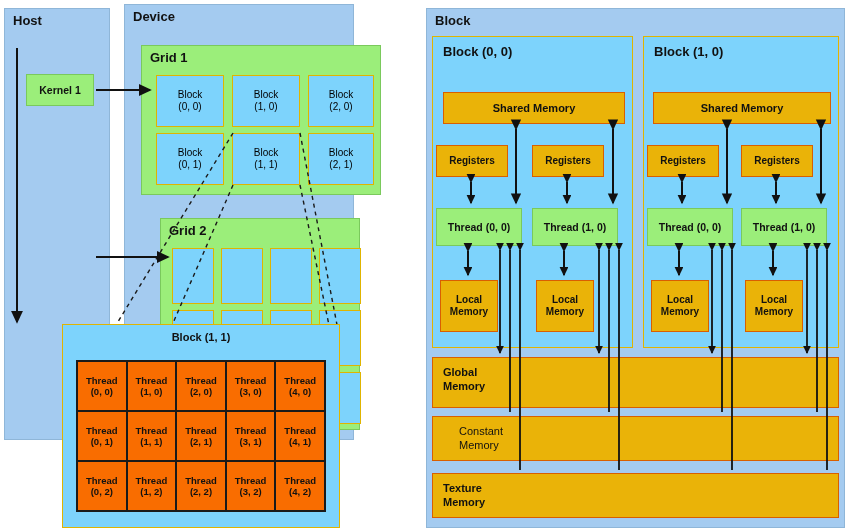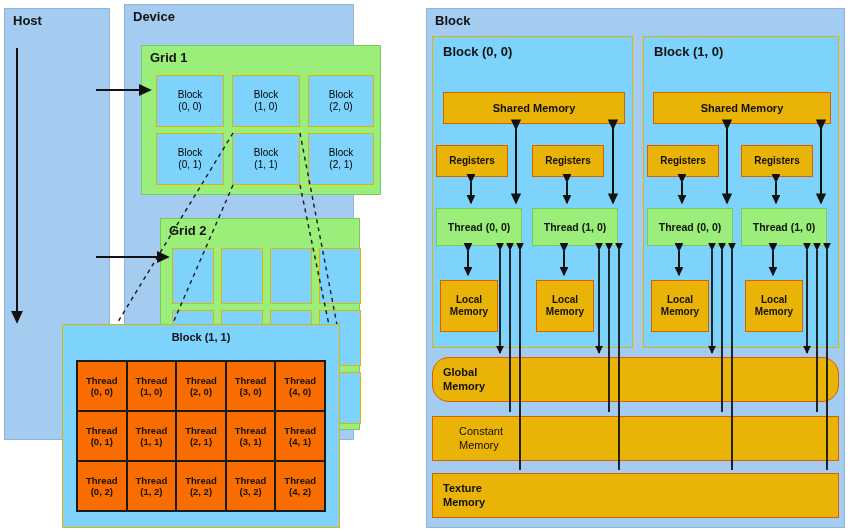--- a/index.html
+++ b/index.html
@@ -24,20 +24,23 @@
 <div id="canvas">
 
   <div class="box blue" style="left:4px;top:8px;width:106px;height:432px;">
     <span class="tlbl">Host</span>
   </div>
 
   <div class="box blue" style="left:124px;top:4px;width:230px;height:436px;">
     <span class="tlbl">Device</span>
   </div>
 
+  <div class="box green ctr" style="left:26px;top:74px;width:68px;height:32px;font-size:10.5px;font-weight:bold;color:#111;">
+    <span>Kernel 1</span>
+  </div>
 
   <div class="box green" style="left:141px;top:45px;width:240px;height:150px;">
     <span class="tlbl">Grid 1</span>
   </div>
 
   <div class="box yellow ctr" style="left:156px;top:75px;width:68px;height:52px;font-size:10px;">
     <span><span>Block</span><br><span>(0, 0)</span></span>
   </div>
   <div class="box yellow ctr" style="left:232px;top:75px;width:68px;height:52px;font-size:10px;">
     <span><span>Block</span><br><span>(1, 0)</span></span>
@@ -204,21 +207,21 @@
   </div>
   <div class="box orange ctr" style="left:651px;top:280px;width:58px;height:52px;font-size:10px;font-weight:bold;color:#111;white-space:pre-line;">
     <span>Local
 Memory</span>
   </div>
   <div class="box orange ctr" style="left:745px;top:280px;width:58px;height:52px;font-size:10px;font-weight:bold;color:#111;white-space:pre-line;">
     <span>Local
 Memory</span>
   </div>
 
-  <div class="box orange" style="left:432px;top:357px;width:407px;height:45px;border-radius:17px;">
+  <div class="box orange" style="left:432px;top:357px;width:407px;height:51px;">
     <div style="position:absolute;left:10px;top:8px;font-size:11px;font-weight:bold;color:#111;line-height:1.25;">
       <span>Global</span><br>
       <span>Memory</span>
     </div>
   </div>
   <div class="box orange" style="left:432px;top:416px;width:407px;height:45px;">
     <div style="position:absolute;left:26px;top:8px;font-size:11px;font-weight:normal;color:#111;line-height:1.25;">
       <span>Constant</span><br>
       <span>Memory</span>
     </div>

